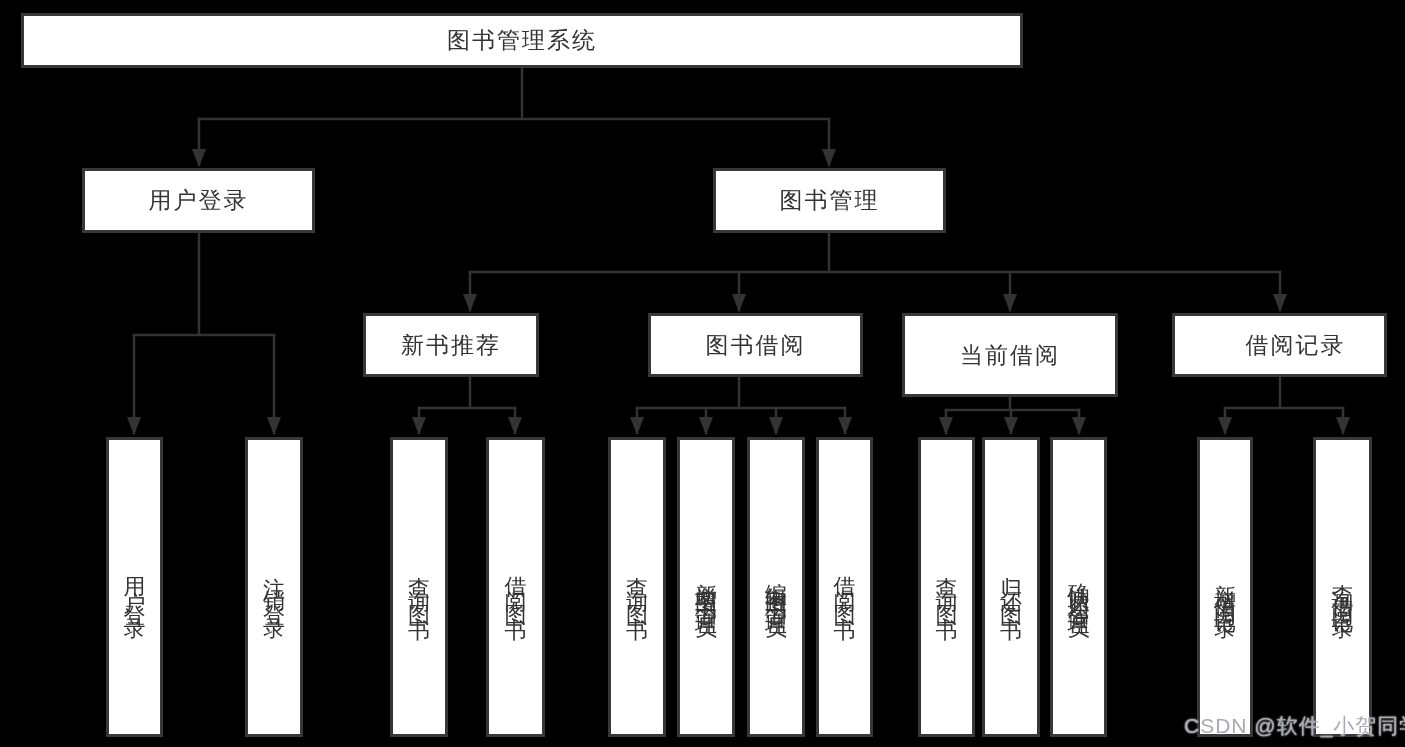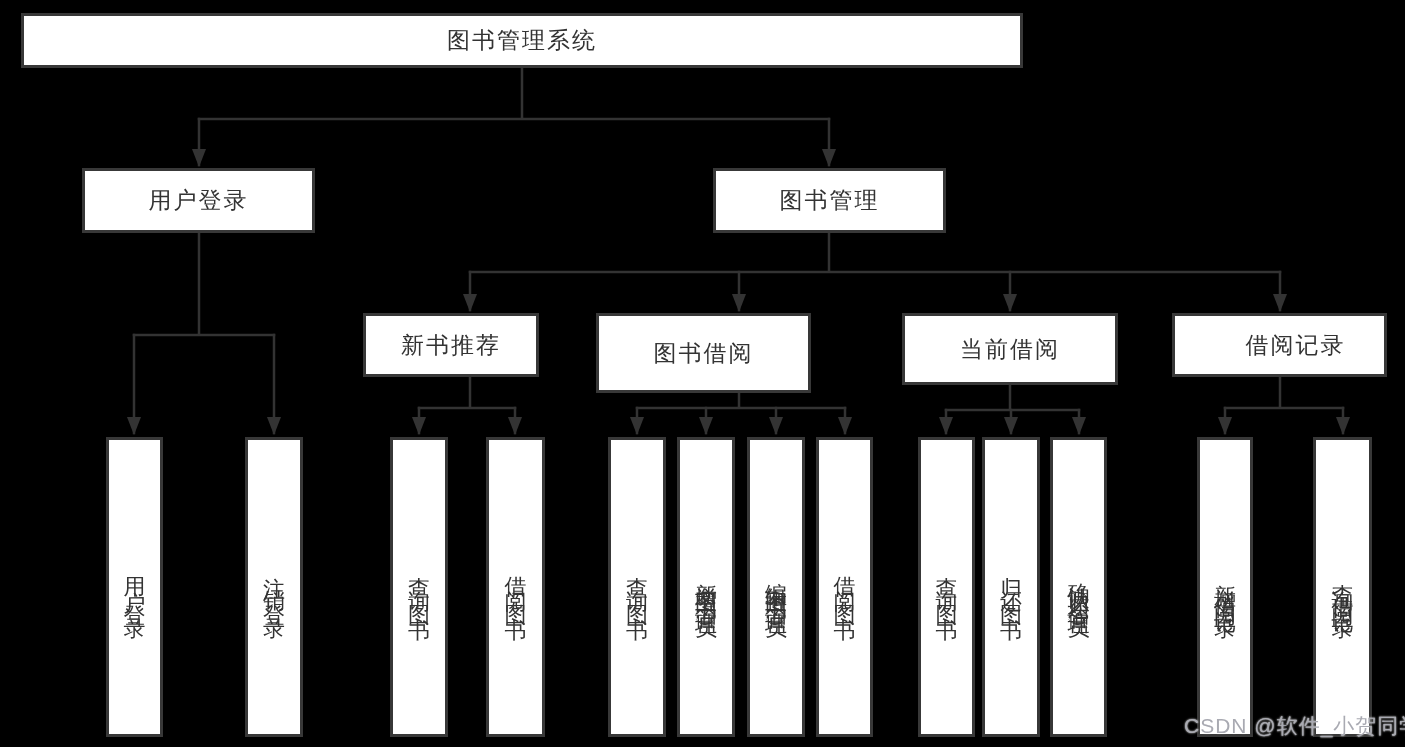--- a/index.html
+++ b/index.html
@@ -106,24 +106,24 @@
   <div class="hbox" style="left:82px;top:168px;width:233px;height:65px;">
     <span>用户登录</span>
   </div>
   <div class="hbox" style="left:713px;top:168px;width:233px;height:65px;font-family:Liberation Serif, serif;">
     <span>图书管理</span>
   </div>
 
   <div class="hbox" style="left:363px;top:313px;width:176px;height:64px;">
     <span>新书推荐</span>
   </div>
-  <div class="hbox" style="left:596px;top:313px;width:215px;height:80px;">
+  <div class="hbox" style="left:648px;top:313px;width:215px;height:64px;">
     <span>图书借阅</span>
   </div>
-  <div class="hbox" style="left:902px;top:313px;width:216px;height:72px;">
+  <div class="hbox" style="left:902px;top:313px;width:216px;height:84px;">
     <span>当前借阅</span>
   </div>
   <div class="hbox" style="left:1172px;top:313px;width:215px;height:64px;padding-left:32px;">
     <span>借阅记录</span>
   </div>
 
   <div class="leaf s4" style="left:106px;width:57px;">
     <span class="vtext">用户登录</span>
   </div>
   <div class="leaf s4" style="left:245px;width:58px;">

